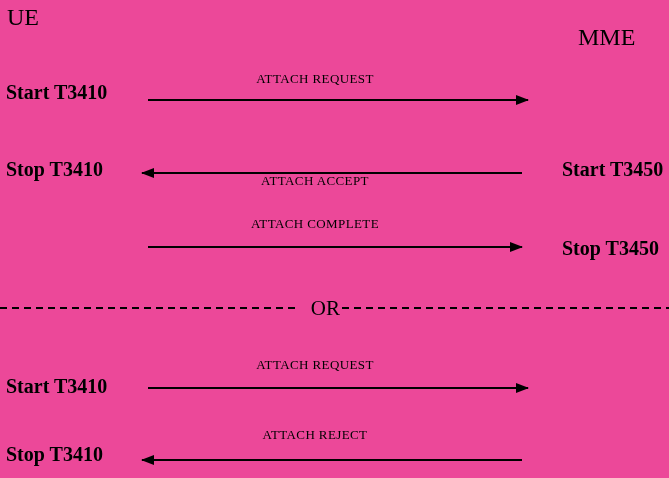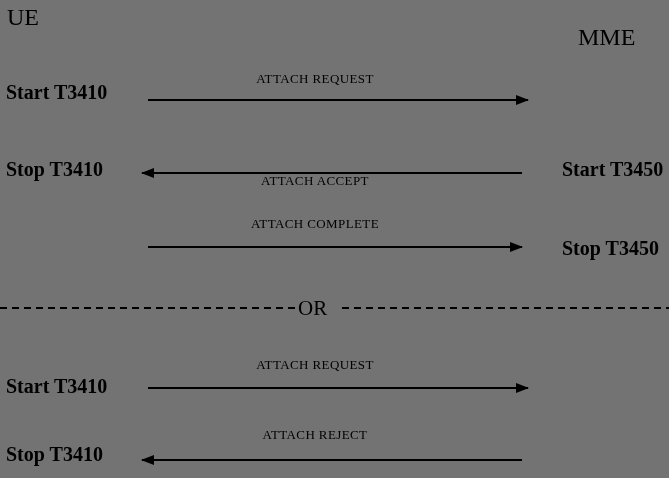--- a/index.html
+++ b/index.html
@@ -4,21 +4,21 @@
 <style>
   html, body {
     margin: 0;
     padding: 0;
     background: #ffffff;
   }
   .canvas {
     position: relative;
     width: 669px;
     height: 478px;
-    background: #737373;
+    background: #ec4899;
     color: #000000;
     font-family: "Liberation Serif", "DejaVu Serif", serif;
     overflow: hidden;
   }
   .entity {
     position: absolute;
     font-size: 24px;
     white-space: nowrap;
   }
   .note {
@@ -64,21 +64,21 @@
     border-right: 13px solid #000000;
   }
   .dash {
     position: absolute;
     height: 1.5px;
     background: repeating-linear-gradient(to right, #000000 0 7px, transparent 7px 12px);
   }
   .or-label {
     position: absolute;
     font-size: 21px;
-    text-align: left;
+    text-align: right;
     white-space: nowrap;
   }
 </style>
 </head>
 <body>
 
 <div class="canvas">
 
   <div class="entity" style="left:7px; top:4px;">UE</div>
   <div class="entity" style="left:578px; top:24px;text-align:right;">MME</div>

